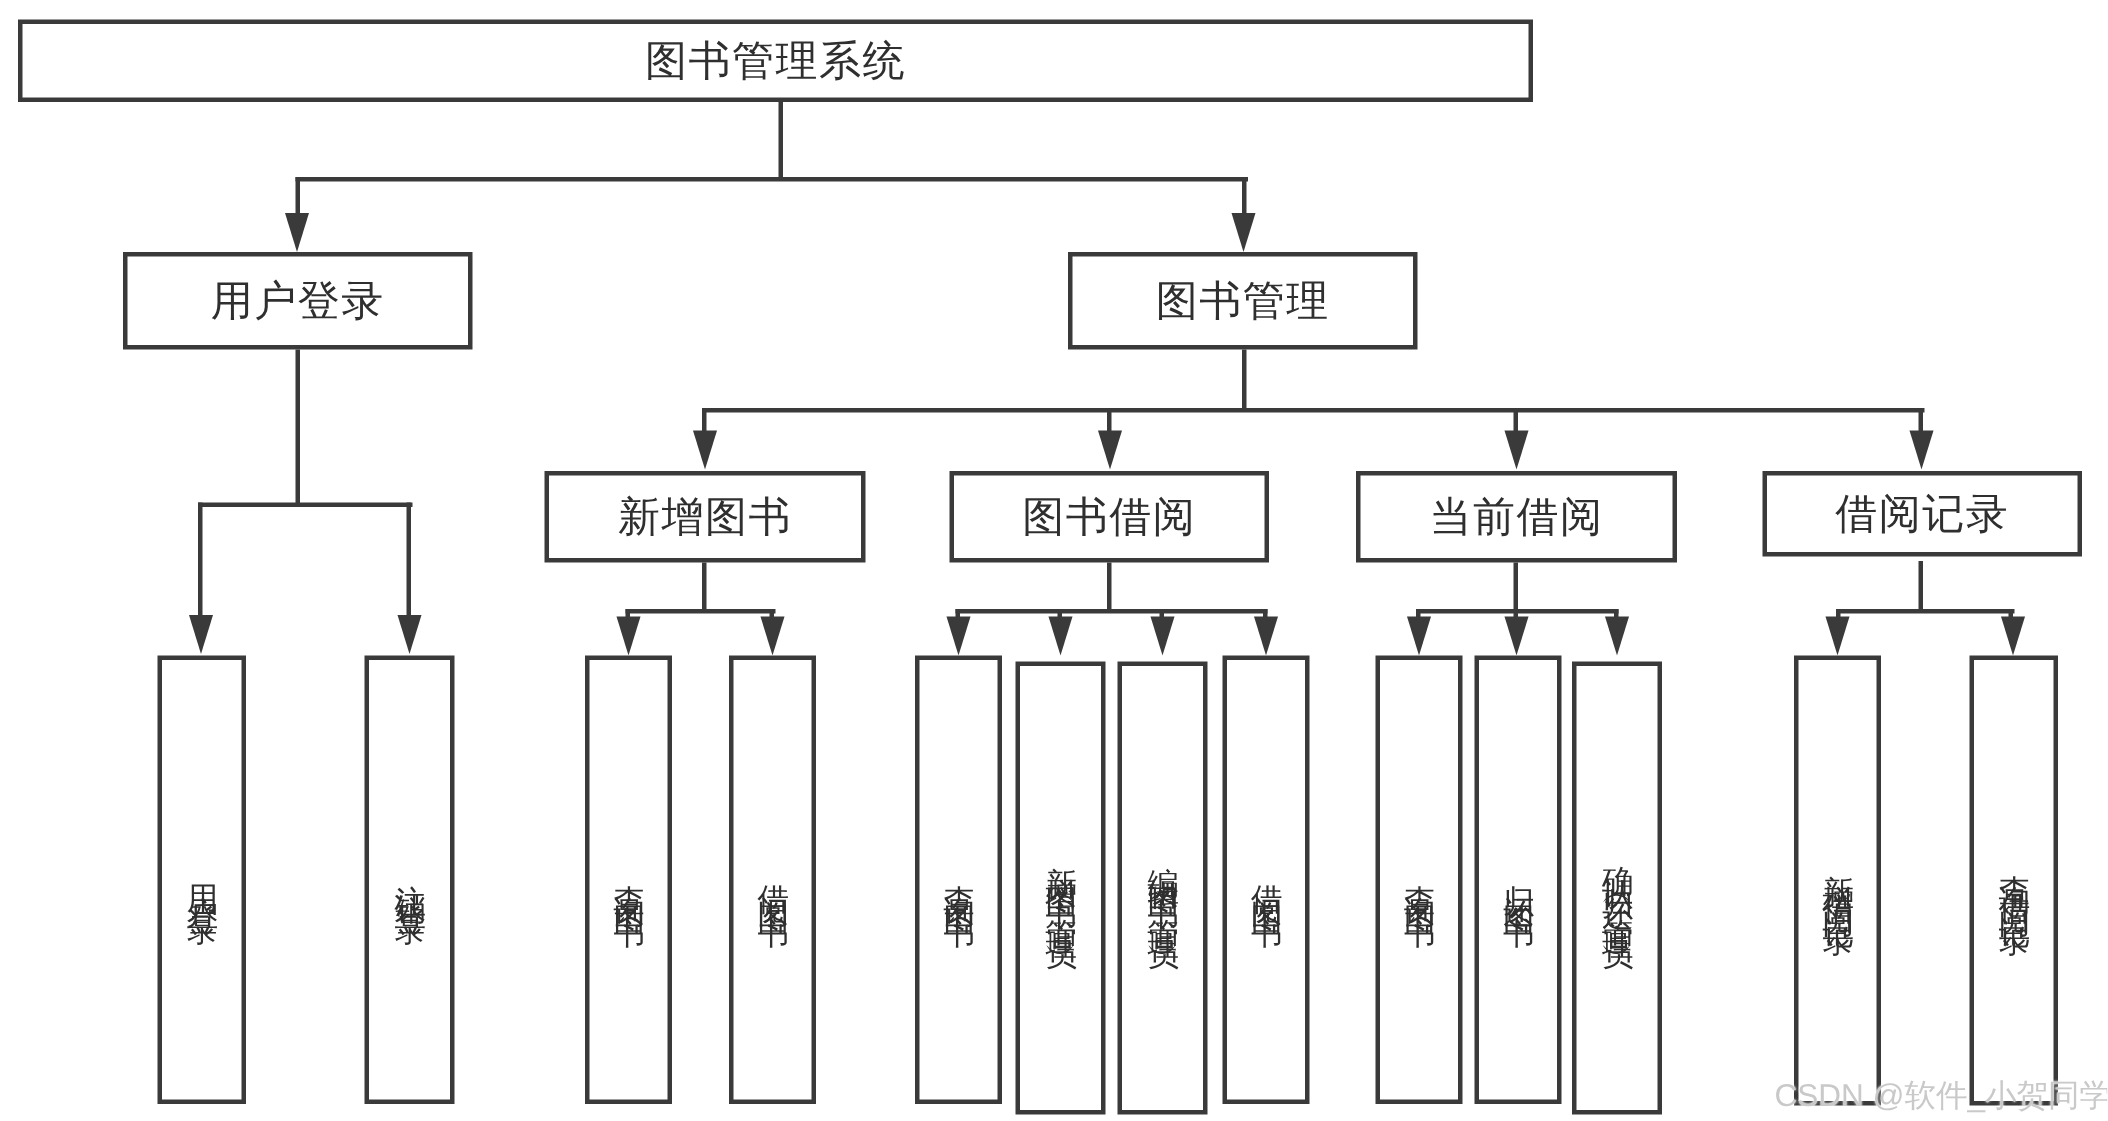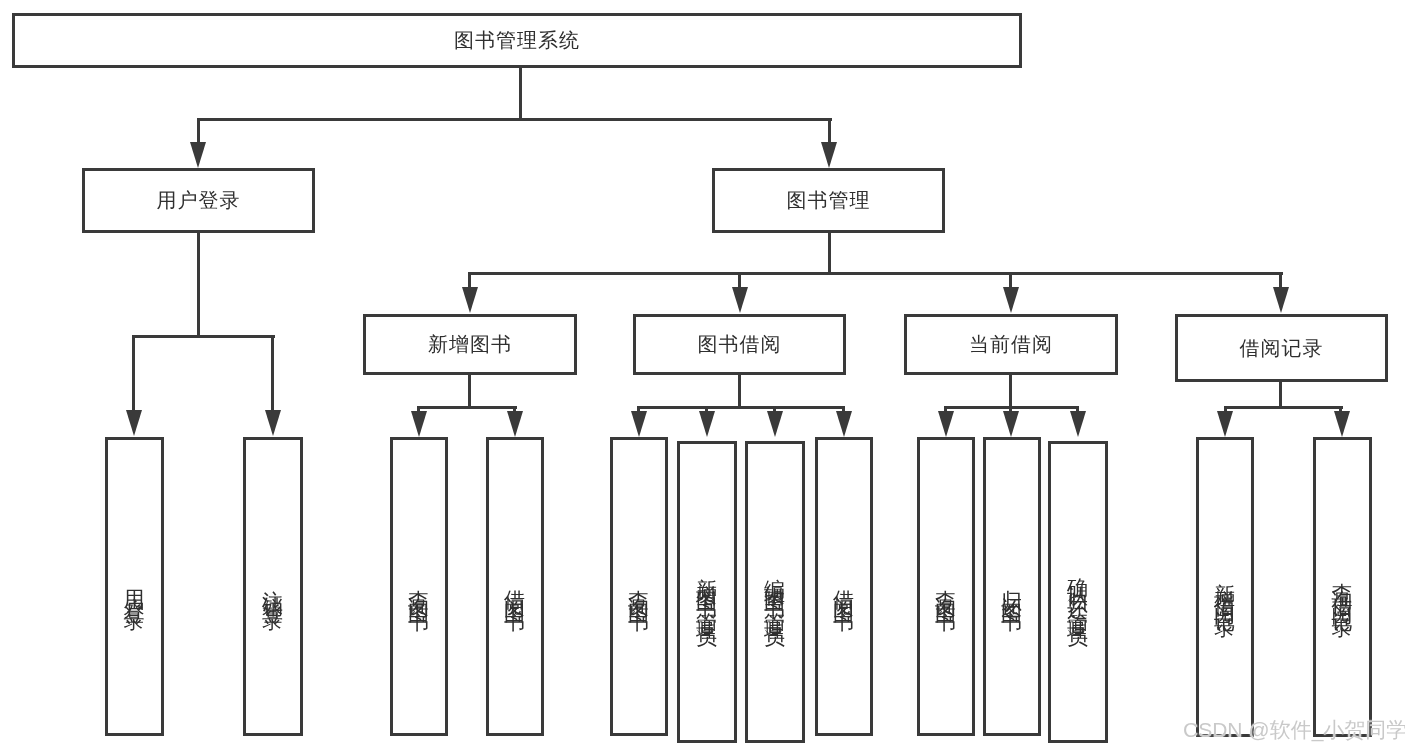--- a/index.html
+++ b/index.html
@@ -16,34 +16,34 @@
   }
   
   .node{
     position:absolute;
     box-sizing:border-box;
     border:3px solid var(--line);
     background:#ffffff;
     display:flex;align-items:center;justify-content:center;
     color:var(--text);
   }
-  .h-label{font-size:20px;letter-spacing:1px;}
+  .h-label{font-size:28px;letter-spacing:1px;}
   .v-node{
     writing-mode:vertical-rl;
     font-size:21px;
     letter-spacing:7px;
     line-height:1.1;
   }
   #root-box       {left:12px;  top:13px;  width:1010px;height:55px;}
   #user-login     {left:82px;  top:168px; width:233px; height:65px;}
   #book-mgmt      {left:712px; top:168px; width:233px; height:65px;text-align:right;}
   #new-book-rec   {left:363px; top:314px; width:214px; height:61px;}
   #book-borrow    {left:633px; top:314px; width:213px; height:61px;}
   #current-borrow {left:904px; top:314px; width:214px; height:61px;}
-  #borrow-record  {left:1175px;top:314px; width:213px; height:68px;}
+  #borrow-record  {left:1175px;top:314px; width:213px; height:57px;}
 
   #leaf-0 {left:105px; top:437px;width:59px;height:299px;}
   #leaf-1 {left:243px; top:437px;width:60px;height:299px;}
   #leaf-2 {left:390px; top:437px;width:58px;height:299px;}
   #leaf-3 {left:486px; top:437px;width:58px;height:299px;}
   #leaf-4 {left:610px; top:437px;width:58px;height:299px;}
   #leaf-5 {left:677px; top:441px;width:60px;height:302px;}
   #leaf-6 {left:745px; top:441px;width:60px;height:302px;}
   #leaf-7 {left:815px; top:437px;width:58px;height:299px;}
   #leaf-8 {left:917px; top:437px;width:58px;height:299px;}

